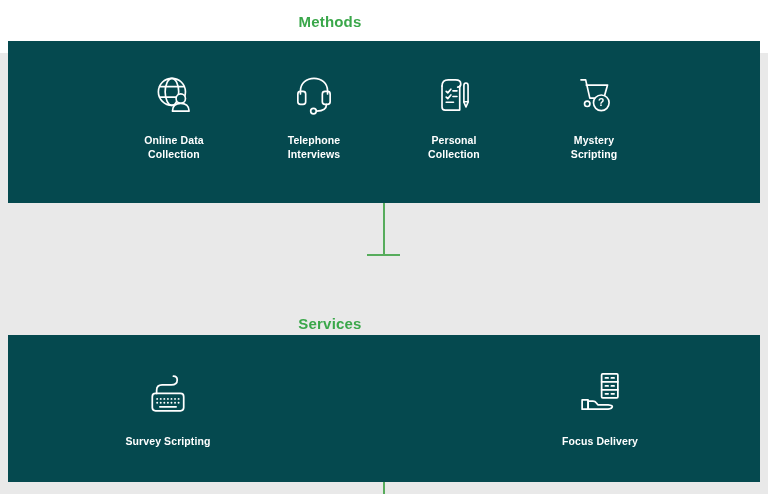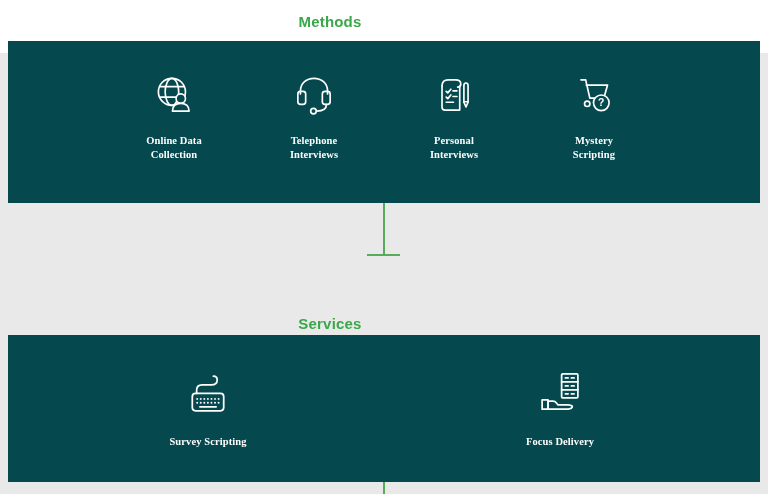--- a/index.html
+++ b/index.html
@@ -24,29 +24,29 @@
     position:absolute;left:0;width:660px;text-align:center;
     color:var(--green);font-weight:700;font-size:15px;letter-spacing:.2px;
   }
   #title-methods{top:13px;}
   #title-services{top:315px;}
   .panel{
     position:absolute;left:8px;width:752px;background:var(--panel);
     display:flex;
   }
   #panel-methods{top:41px;height:162px;justify-content:center;padding-top:30px;}
-  #panel-services{top:335px;height:147px;justify-content:space-between;padding:33px 100px 0;}
+  #panel-services{top:335px;height:147px;justify-content:space-between;padding:33px 60px 0;}
   .item{display:flex;flex-direction:column;align-items:center;}
   #panel-methods .item{width:140px;}
   #panel-services .item{width:200px;}
   .icon-box{height:50px;display:flex;align-items:center;justify-content:center;}
   #panel-services .icon-box{height:52px;}
   .item-label{
     margin-top:13px;color:var(--white);font-weight:700;font-size:10.5px;
-    line-height:1.32;text-align:center;white-space:pre-line;letter-spacing:.1px;font-family:Liberation Serif, serif;
+    line-height:1.32;text-align:center;white-space:pre-line;letter-spacing:.1px;
   }
   #panel-services .item-label{margin-top:15px;}
   .icon{stroke:#fff;fill:none;stroke-width:1.6;stroke-linecap:round;stroke-linejoin:round;}
   .icon .occlude{fill:var(--panel);}
   .icon .dot{fill:#fff;stroke:none;}
   .icon text{stroke:none;fill:#fff;font-family:"Liberation Sans",sans-serif;font-weight:700;}
   .v-line{position:absolute;width:1.5px;background:var(--line-green);}
   #connector-top{left:383px;top:203px;height:52px;}
   #connector-bottom{left:383px;top:482px;height:12px;}
   .h-bar{position:absolute;left:367px;top:254px;width:33px;height:1.5px;background:var(--line-green);}
@@ -97,21 +97,21 @@
         <path d="M16.5,19.5 l1.5,1.5 l3,-3.5"></path>
         <line x1="23" y1="19" x2="26.8" y2="19"></line>
         <path d="M16.5,25 l1.5,1.5 l3,-3.5"></path>
         <line x1="23" y1="24.5" x2="26.8" y2="24.5"></line>
         <line x1="16.5" y1="30" x2="23.5" y2="30"></line>
         <path d="M33.5,30 V14 Q33.5,11.5 35.5,11.5 Q37.5,11.5 37.5,14 V30 L35.5,34.5 Z"></path>
         <line x1="33.5" y1="29.5" x2="37.5" y2="29.5"></line>
       </svg>
     </div>
     <div class="item-label">Personal
-Interviews</div>
+Collection</div>
   </div>
 
 
   <div class="item">
     <div class="icon-box">
       <svg class="icon" width="50" height="50" viewBox="0 0 48 48">
         <path d="M11.5,8.5 h4.5 l4,17.5 h13.5 l3.5,-12.5 h-20.5"></path>
         <circle cx="17.5" cy="31.5" r="2.6"></circle>
         <circle class="occlude" cx="31" cy="30.5" r="7.5"></circle>
         <text x="31" y="34" font-size="10" text-anchor="middle">?</text>

